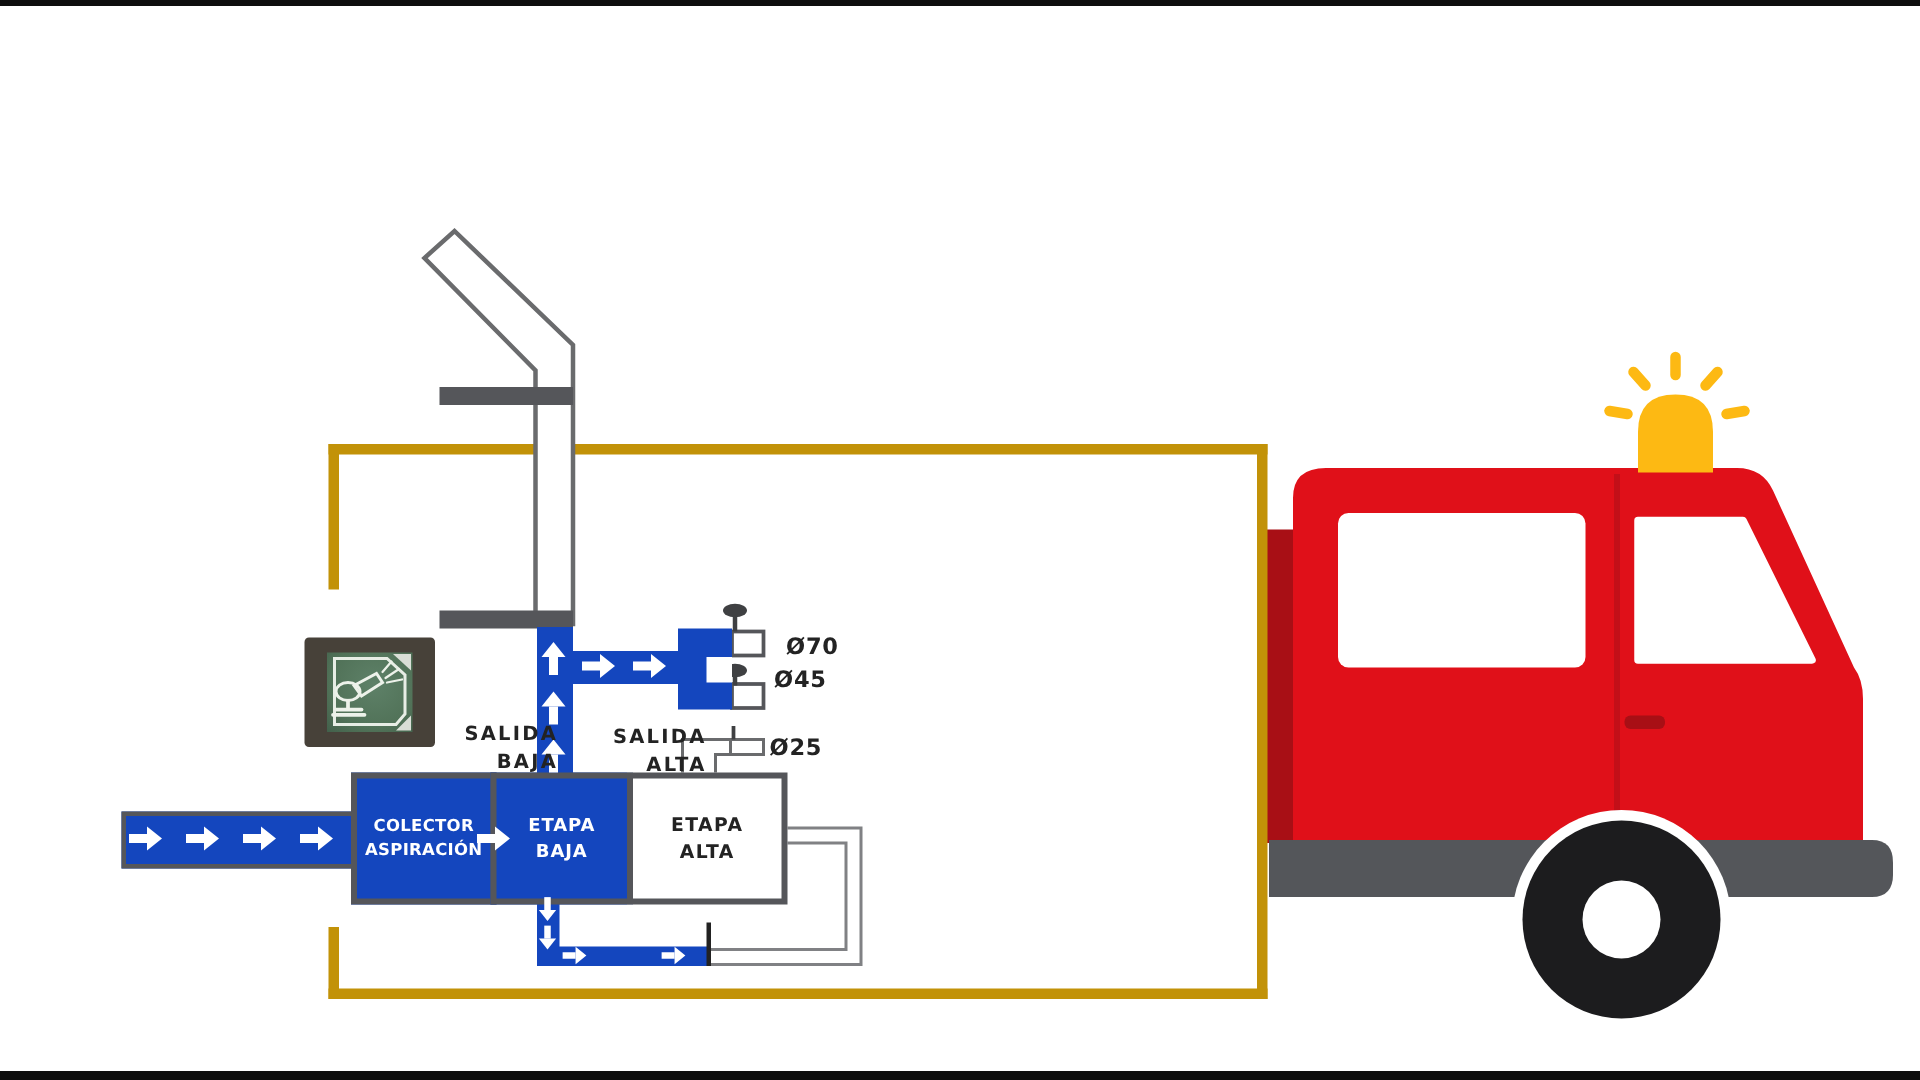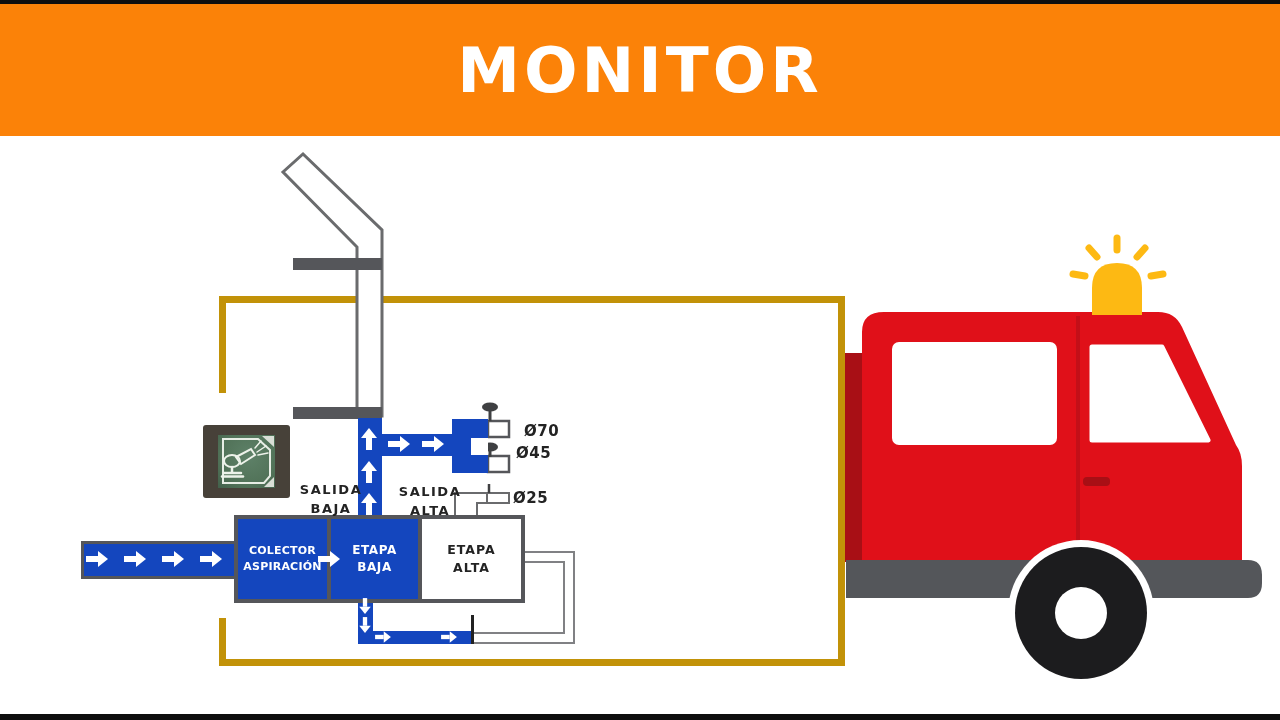--- a/index.html
+++ b/index.html
@@ -38,21 +38,21 @@
   .box{
     position:absolute;box-sizing:border-box;border:4px solid var(--border-gray);
     display:flex;flex-direction:column;align-items:center;justify-content:center;
     font-weight:bold;text-align:center;
   }
   .box.blue{background:var(--pipe-blue);color:#fff;}
   .box.white{background:#fff;color:var(--text-ink);}
   .box span{display:block;}
   .lbl{position:absolute;font-weight:bold;color:var(--text-ink);}
   .lbl.stack{text-align:center;}
-  .lbl.stack span{display:block;}
+  .lbl.stack span{display:block;text-align:right;}
   .dia-lbl{font-size:15px;letter-spacing:.5px;}
   
   .arw{position:absolute;width:22px;height:16px;transform-origin:50% 50%;}
   .arw::before{content:"";position:absolute;left:0;top:5px;width:12px;height:6px;background:#fff;}
   .arw::after{content:"";position:absolute;left:12px;top:0;width:0;height:0;
     border-left:10px solid #fff;border-top:8px solid transparent;border-bottom:8px solid transparent;}
   .arw.up{transform:rotate(-90deg);}
   .arw.down{transform:rotate(90deg);}
   .arw.sm{transform:scale(.72);}
   .arw.sm.down{transform:rotate(90deg) scale(.72);}
@@ -63,23 +63,20 @@
     background:radial-gradient(circle at 55% 40%, #5E8168 0%, var(--icon-green) 65%, #42604B 100%);}
   .icon-art{position:absolute;left:218px;top:435px;width:57px;height:53px;}
 </style>
 </head>
 <body>
 
 <div class="stage">
 
   <div class="bar top"></div>
 
-  <header class="banner">
-    <h1>MONITOR</h1>
-  </header>
 
   <svg class="layer" viewBox="0 0 1280 720">
     <g>
       <rect x="844" y="353" width="20" height="209" fill="var(--truck-dark-red)"></rect>
       <path d="M862,562 L862,332 Q862,312 884,312 L1158,312 Q1175,312 1182,327 L1236,445 Q1242,453 1242,466 L1242,562 Z" fill="var(--truck-red)"></path>
       <rect x="892" y="342" width="165" height="103" rx="7" fill="#ffffff"></rect>
       <path d="M1092,347 L1162,347 L1208,440 L1092,440 Z" fill="#ffffff" stroke="#ffffff" stroke-width="5" stroke-linejoin="round"></path>
       <rect x="1076" y="316" width="4" height="246" fill="#C30F18"></rect>
       <rect x="1083" y="477" width="27" height="9" rx="4" fill="#A80F15"></rect>
       <path d="M1092,315 L1092,288 Q1092,263 1117,263 Q1142,263 1142,288 L1142,315 Z" fill="var(--siren-yellow)"></path>

